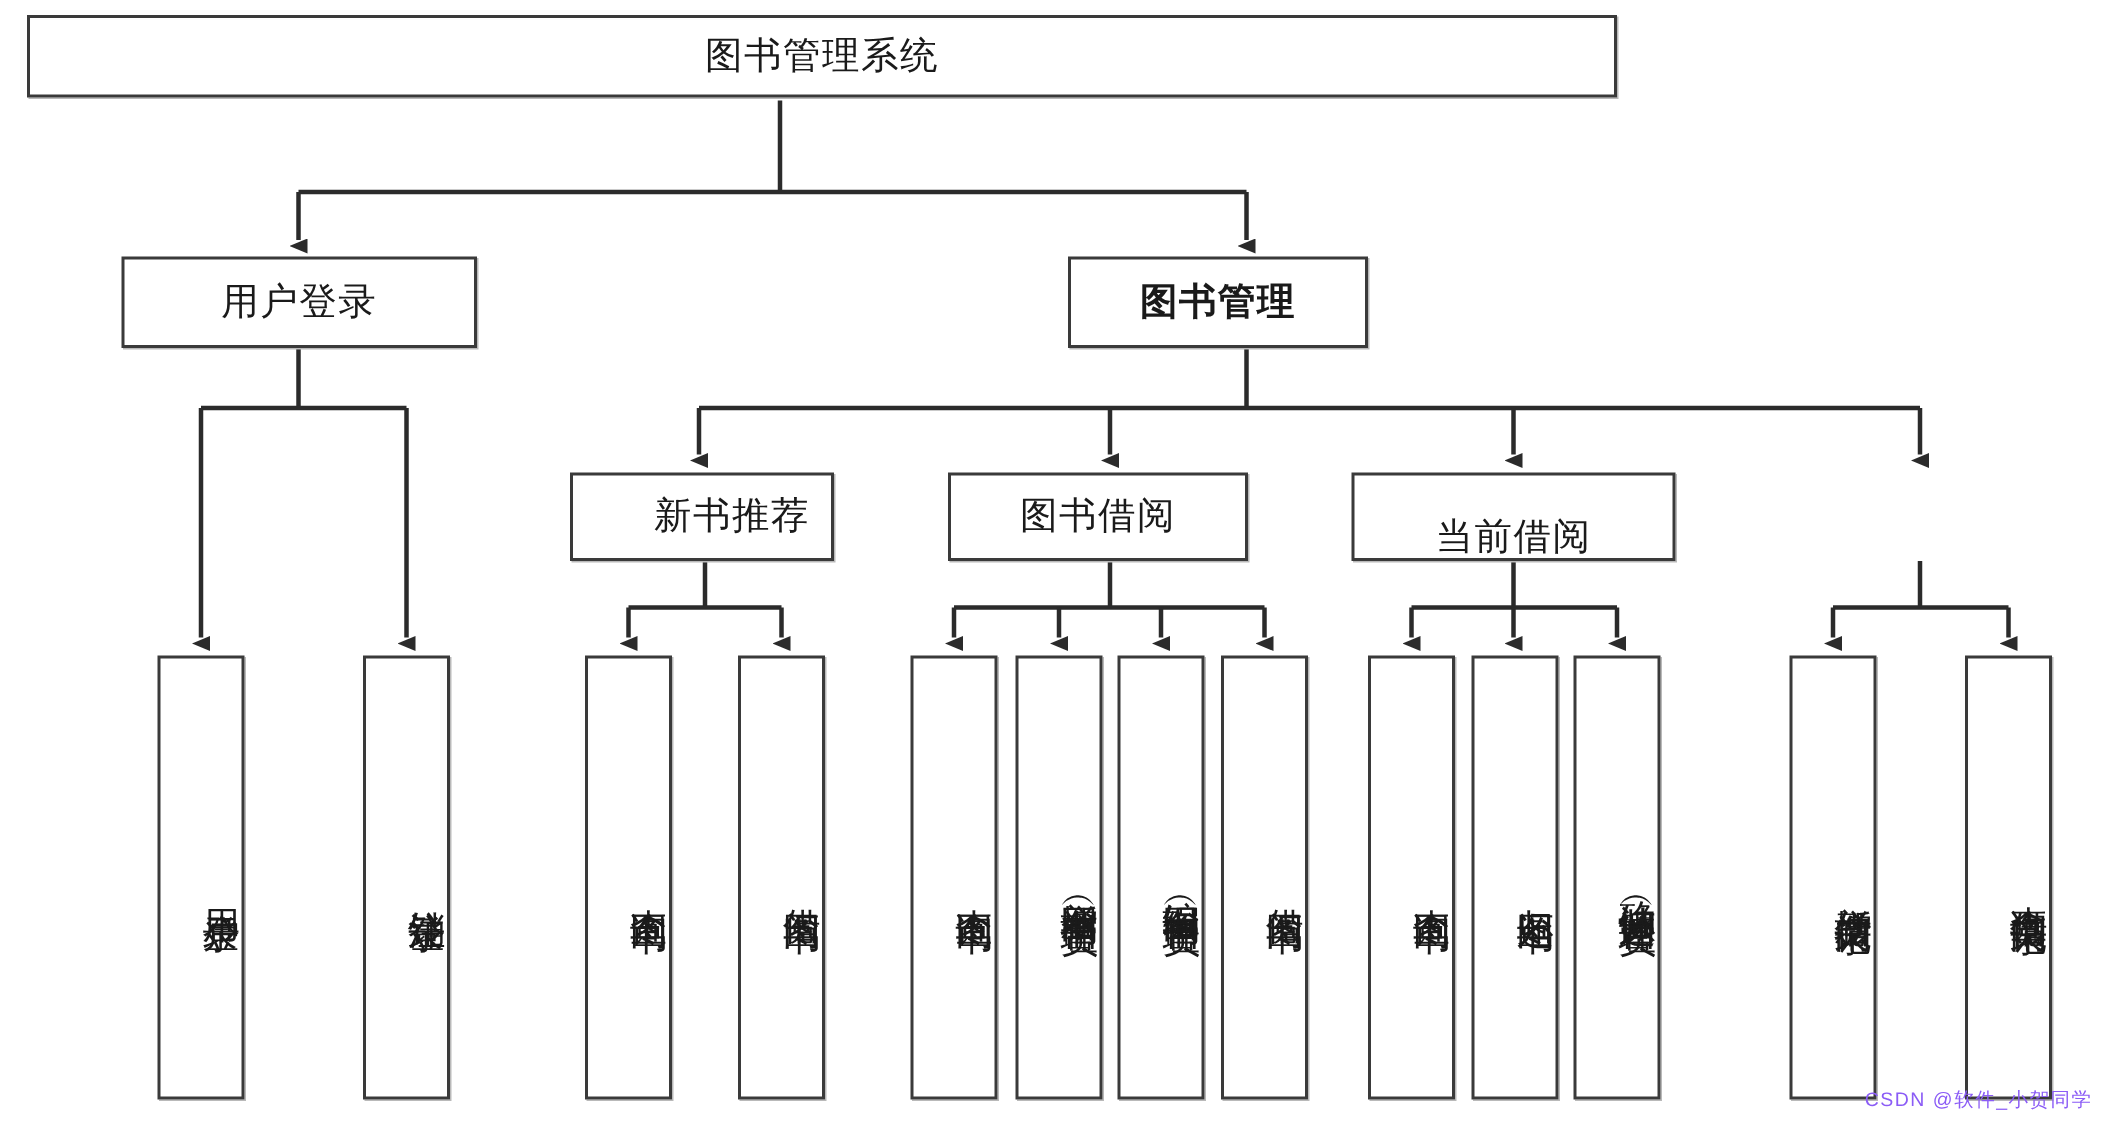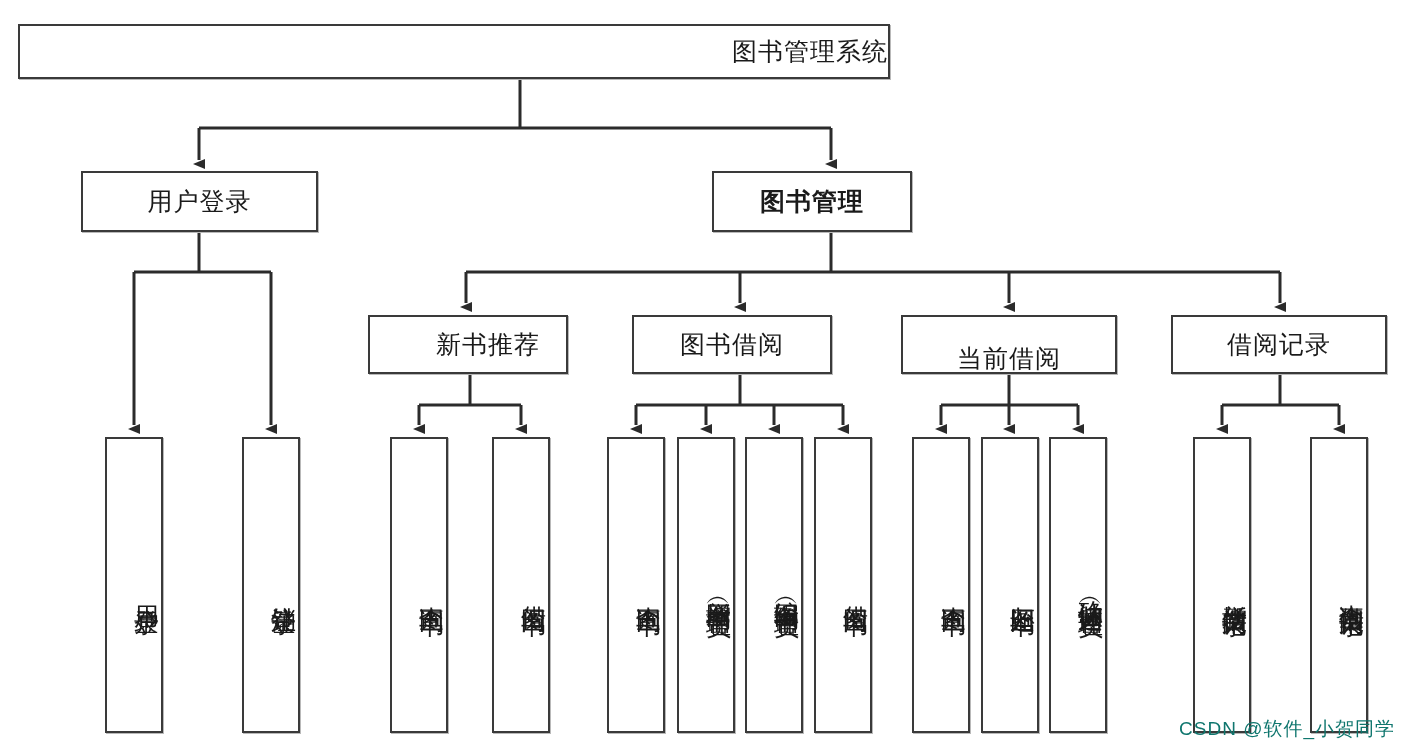--- a/index.html
+++ b/index.html
@@ -46,22 +46,22 @@
   }
   .node.vert .vtext{
     writing-mode:vertical-rl;
     text-orientation:upright;
     white-space:nowrap;
     display:block;
   }
   .watermark{
     position:absolute;
     right:10px;bottom:5px;
-    font-size:19px;
-    color:#0f766e;
+    font-size:13px;
+    color:#8b5cf6;
     letter-spacing:1px;
     white-space:nowrap;
     user-select:none;
   }
 </style>
 </head>
 <body>
 
 <div id="diagram">
 
@@ -111,42 +111,39 @@
       <path d="M1009,405 L1009,425" marker-end="url(#arrow)"></path>
       <path d="M1078,405 L1078,425" marker-end="url(#arrow)"></path>
 
       <path d="M1280,374 L1280,405"></path>
       <path d="M1222,405 L1339,405"></path>
       <path d="M1222,405 L1222,425" marker-end="url(#arrow)"></path>
       <path d="M1339,405 L1339,425" marker-end="url(#arrow)"></path>
     </g>
   </svg>
 
-  <div class="node horiz" style="left:18px;top:24px;width:872px;height:55px;justify-content:flex-end;">
+  <div class="node horiz" style="left:18px;top:10px;width:1060px;height:55px;">
     <span>图书管理系统</span>
   </div>
 
   <div class="node horiz" style="left:81px;top:171px;width:237px;height:61px;">
     <span>用户登录</span>
   </div>
   <div class="node horiz" style="left:712px;top:171px;width:200px;height:61px;font-weight:bold;">
     <span>图书管理</span>
   </div>
 
-  <div class="node horiz" style="left:368px;top:315px;width:200px;height:59px;padding-left:40px;">
+  <div class="node horiz" style="left:380px;top:315px;width:176px;height:59px;padding-left:40px;">
     <span>新书推荐</span>
   </div>
   <div class="node horiz" style="left:632px;top:315px;width:200px;height:59px;">
     <span>图书借阅</span>
   </div>
   <div class="node horiz" style="left:901px;top:315px;width:216px;height:59px;align-items:flex-end;">
     <span>当前借阅</span>
-  </div>
-  <div class="node horiz" style="left:1171px;top:315px;width:216px;height:59px;">
-    <span>借阅记录</span>
   </div>
 
   <div class="node vert" style="left:105px;top:437px;width:58px;height:296px;">
     <span class="vtext">用户登录</span>
   </div>
   <div class="node vert" style="left:242px;top:437px;width:58px;height:296px;">
     <span class="vtext">注销登录</span>
   </div>
 
   <div class="node vert" style="left:390px;top:437px;width:58px;height:296px;">

